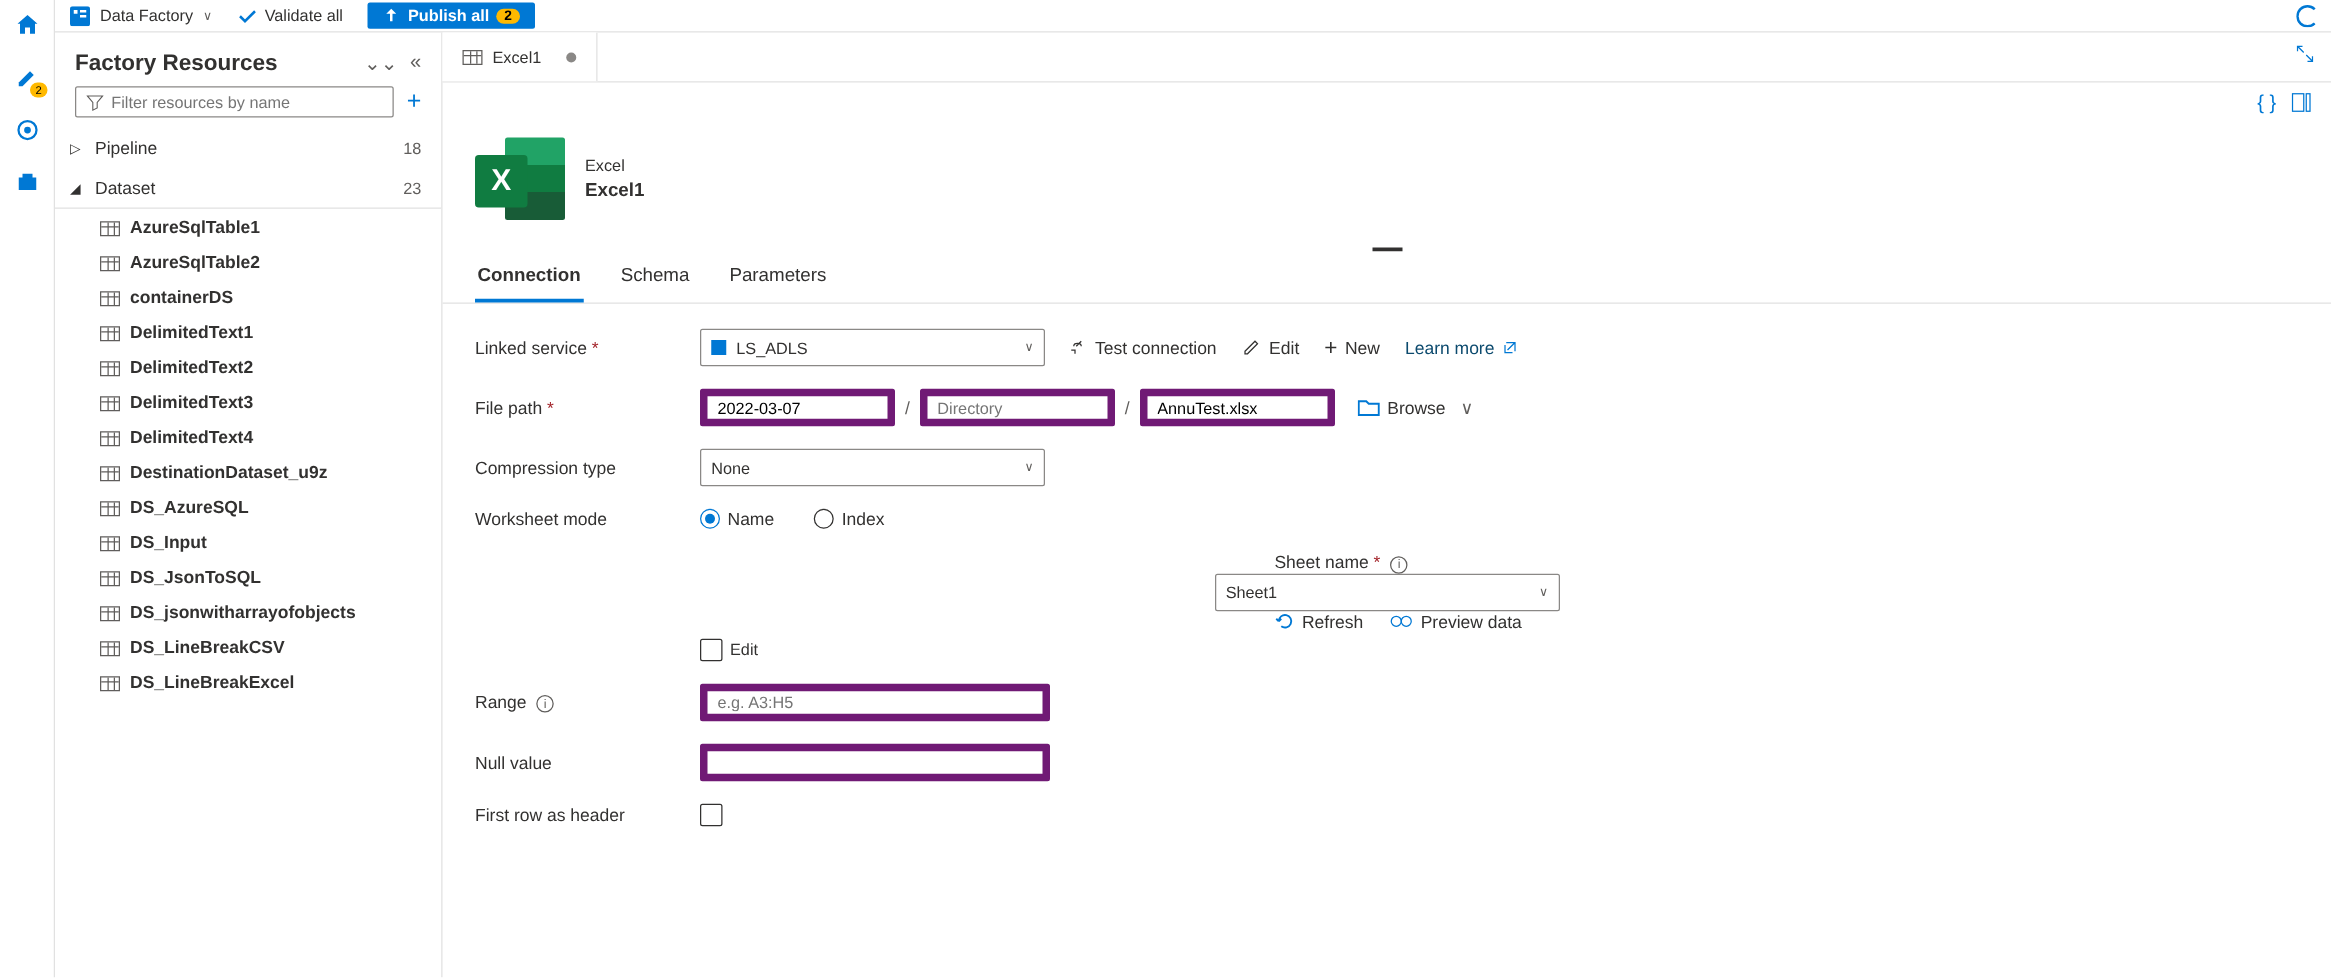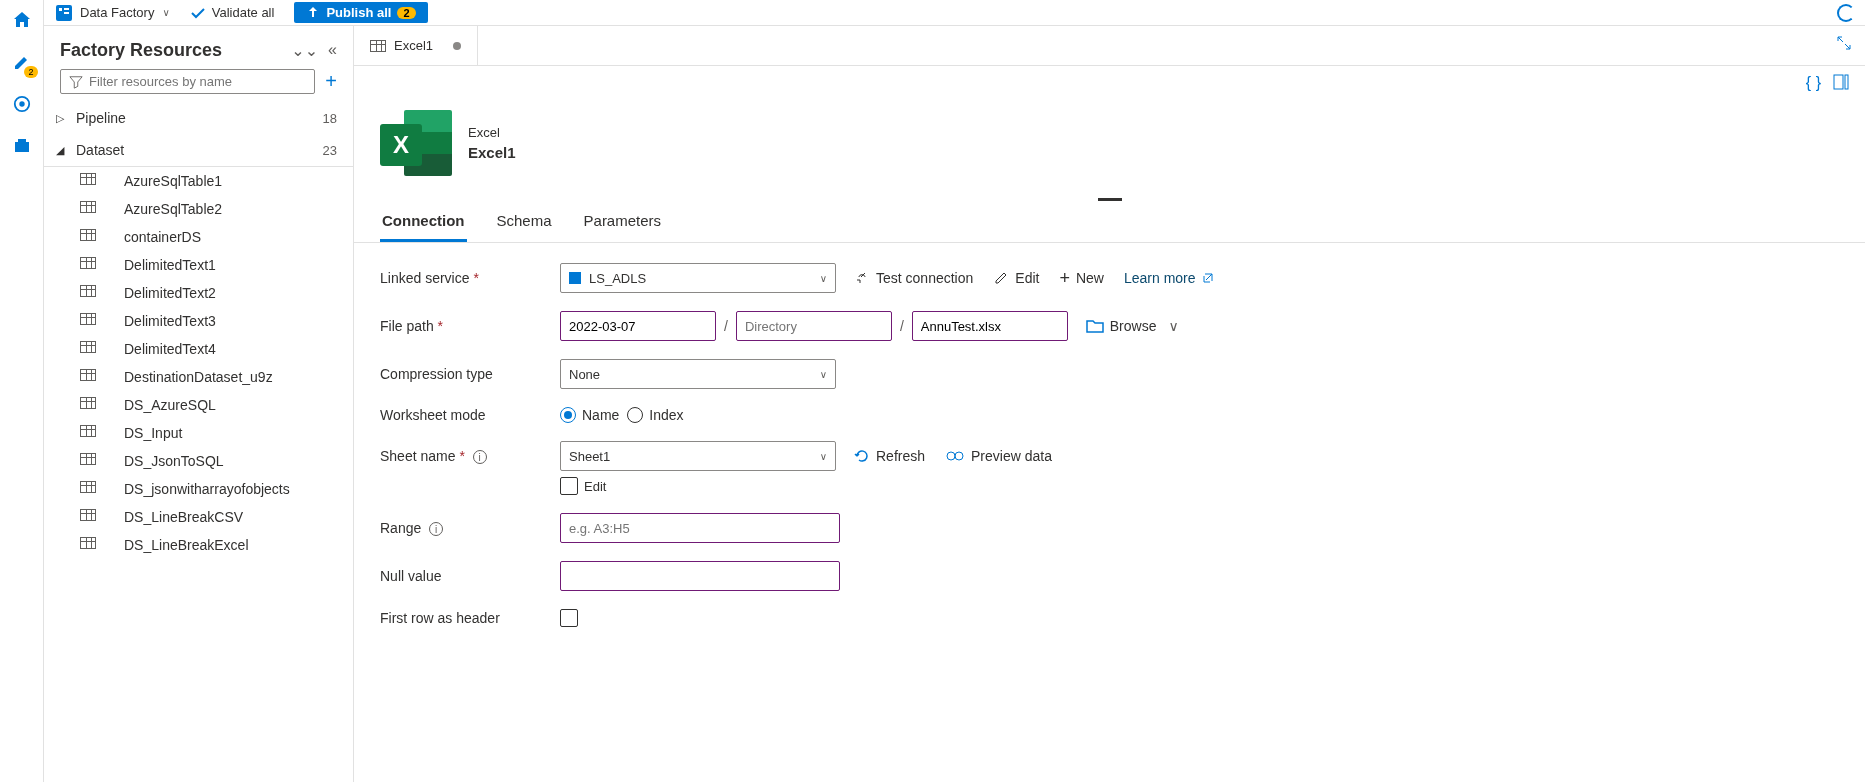--- a/index.html
+++ b/index.html
@@ -24,21 +24,21 @@
 .filter-row { display: flex; align-items: center; gap: 10px; padding: 0 16px 8px 16px; }
 .filter-box { flex: 1; border: 1px solid #8a8886; border-radius: 2px; display: flex; align-items: center; padding: 4px 8px; gap: 6px; font-size: 13px; color: #605e5c; }
 .filter-box input { border: none; outline: none; flex: 1; font-size: 13px; }
 .plus { color: #0078d4; font-size: 20px; cursor: pointer; }
 .tree { flex: 1; overflow: auto; font-size: 14px; }
 .tree-section { display: flex; align-items: center; justify-content: space-between; padding: 8px 16px 8px 12px; cursor: pointer; }
 .tree-section .lft { display: flex; align-items: center; gap: 8px; }
 .tree-section .cnt { color: #605e5c; font-size: 13px; }
 .tree-section.bordered { border-bottom: 1px solid #e1e1e1; }
 .arrow { width: 12px; display: inline-block; color: #323130; font-size: 11px; }
-.ds-item { display: flex; align-items: flex-start; gap: 28px; padding: 6px 16px 6px 36px; cursor: pointer; font-size: 14px; }
+.ds-item { display: flex; align-items: flex-end; gap: 8px; padding: 6px 16px 6px 36px; cursor: pointer; font-size: 14px; font-weight: bold; }
 .grid-icon { width: 16px; height: 12px; border: 1px solid #605e5c; display: inline-block; position: relative; }
 .grid-icon::before, .grid-icon::after { content:""; position:absolute; background:#605e5c; }
 .grid-icon::before { left:0; right:0; top:3px; height:1px; }
 .grid-icon::after { top:0; bottom:0; left:5px; width:1px; }
 .grid-icon .v2 { position:absolute; top:0; bottom:0; left:10px; width:1px; background:#605e5c; }
 .editor { flex: 1; display: flex; flex-direction: column; min-width: 0; }
 .tabs-row { height: 40px; border-bottom: 1px solid #e1e1e1; display: flex; align-items: stretch; position: relative; }
 .tab { display: flex; align-items: center; gap: 8px; padding: 0 16px; border-right: 1px solid #e1e1e1; font-size: 13px; cursor: pointer; position: relative; }
 .tab.active { background: #fff; }
 .tab .dot { width: 8px; height: 8px; background: #8a8886; border-radius: 50%; margin-left: 12px; }
@@ -54,29 +54,29 @@
 .grip span { width: 24px; height: 3px; background: #323130; }
 .detail-tabs { display: flex; gap: 28px; padding: 0 26px; border-bottom: 1px solid #e1e1e1; font-size: 15px; }
 .dtab { padding: 10px 2px; cursor: pointer; color: #323130; }
 .dtab.active { border-bottom: 3px solid #0078d4; font-weight: 600; }
 .form { padding: 20px 26px; font-size: 14px; }
 .form-row { display: flex; align-items: center; margin-bottom: 18px; }
 .form-row .lbl { width: 180px; color: #323130; }
 .req { color: #a4262c; }
 .sel { width: 276px; height: 30px; border: 1px solid #8a8886; border-radius: 2px; display: flex; align-items: center; padding: 0 8px; justify-content: space-between; font-size: 13px; cursor: pointer; }
 .sel .caret { color: #605e5c; font-size: 10px; }
-.inp { height: 30px; border: 1px solid #701a75; border-radius: 2px; padding: 0 8px; font-size: 13px; outline: none; }
+.inp { height: 30px; border: 6px solid #701a75; border-radius: 2px; padding: 0 8px; font-size: 13px; outline: none; }
 .actions { display: flex; align-items: center; gap: 20px; margin-left: 18px; font-size: 14px; }
 .act { display: flex; align-items: center; gap: 6px; cursor: pointer; color: #323130; }
 .act.link { color: #0c4a6e; }
 .svc-icon { width: 12px; height: 12px; background: #0078d4; display: inline-block; }
 .filepath { display: flex; align-items: center; gap: 8px; }
 .filepath .slash { color: #605e5c; }
 .browse-grp { display: flex; align-items: center; gap: 12px; margin-left: 18px; }
-.radio-grp { display: flex; align-items: center; gap: 8px; }
+.radio-grp { display: flex; align-items: center; gap: 32px; }
 .radio { display: flex; align-items: center; gap: 6px; cursor: pointer; }
 .radio .circ { width: 16px; height: 16px; border: 1px solid #323130; border-radius: 50%; display: flex; align-items: center; justify-content: center; }
 .radio.sel-r .circ { border-color: #0078d4; }
 .radio.sel-r .circ::after { content:""; width: 8px; height: 8px; background: #0078d4; border-radius: 50%; }
 .chk { width: 18px; height: 18px; border: 1px solid #323130; border-radius: 2px; cursor: pointer; }
 .info-ic { width: 14px; height: 14px; border: 1px solid #605e5c; border-radius: 50%; display: inline-flex; align-items: center; justify-content: center; font-size: 10px; color: #605e5c; margin-left: 4px; }
 .sub-row { margin-left: 180px; margin-top: 6px; display: flex; align-items: center; gap: 6px; font-size: 13px; }
 svg { display: block; }
 </style>
 </head>
@@ -378,21 +378,21 @@
                   <span class="circ"></span>
                   <span>Name</span>
                 </div>
               <div class="radio">
                   <span class="circ"></span>
                   <span>Index</span>
                 </div>
             </div>
           </div>
 
-          <div class="form-row" style="margin-bottom:4px;">
+          <div class="form-row" style="margin-bottom:4px;flex-direction:column;">
             <div class="lbl"><span>Sheet name</span> <span class="req">*</span> <span class="info-ic">i</span></div>
             <div class="sel">
               <span>Sheet1</span>
               <span class="caret">∨</span>
             </div>
             <div class="actions">
               <div class="act">
                 <svg width="16" height="16" viewBox="0 0 16 16">
                     <path fill="none" stroke="#0078d4" stroke-width="1.5" d="M3 8a5 5 0 1 1 2 4M3 8l-2-2m2 2l2-2"></path>
                   </svg>

